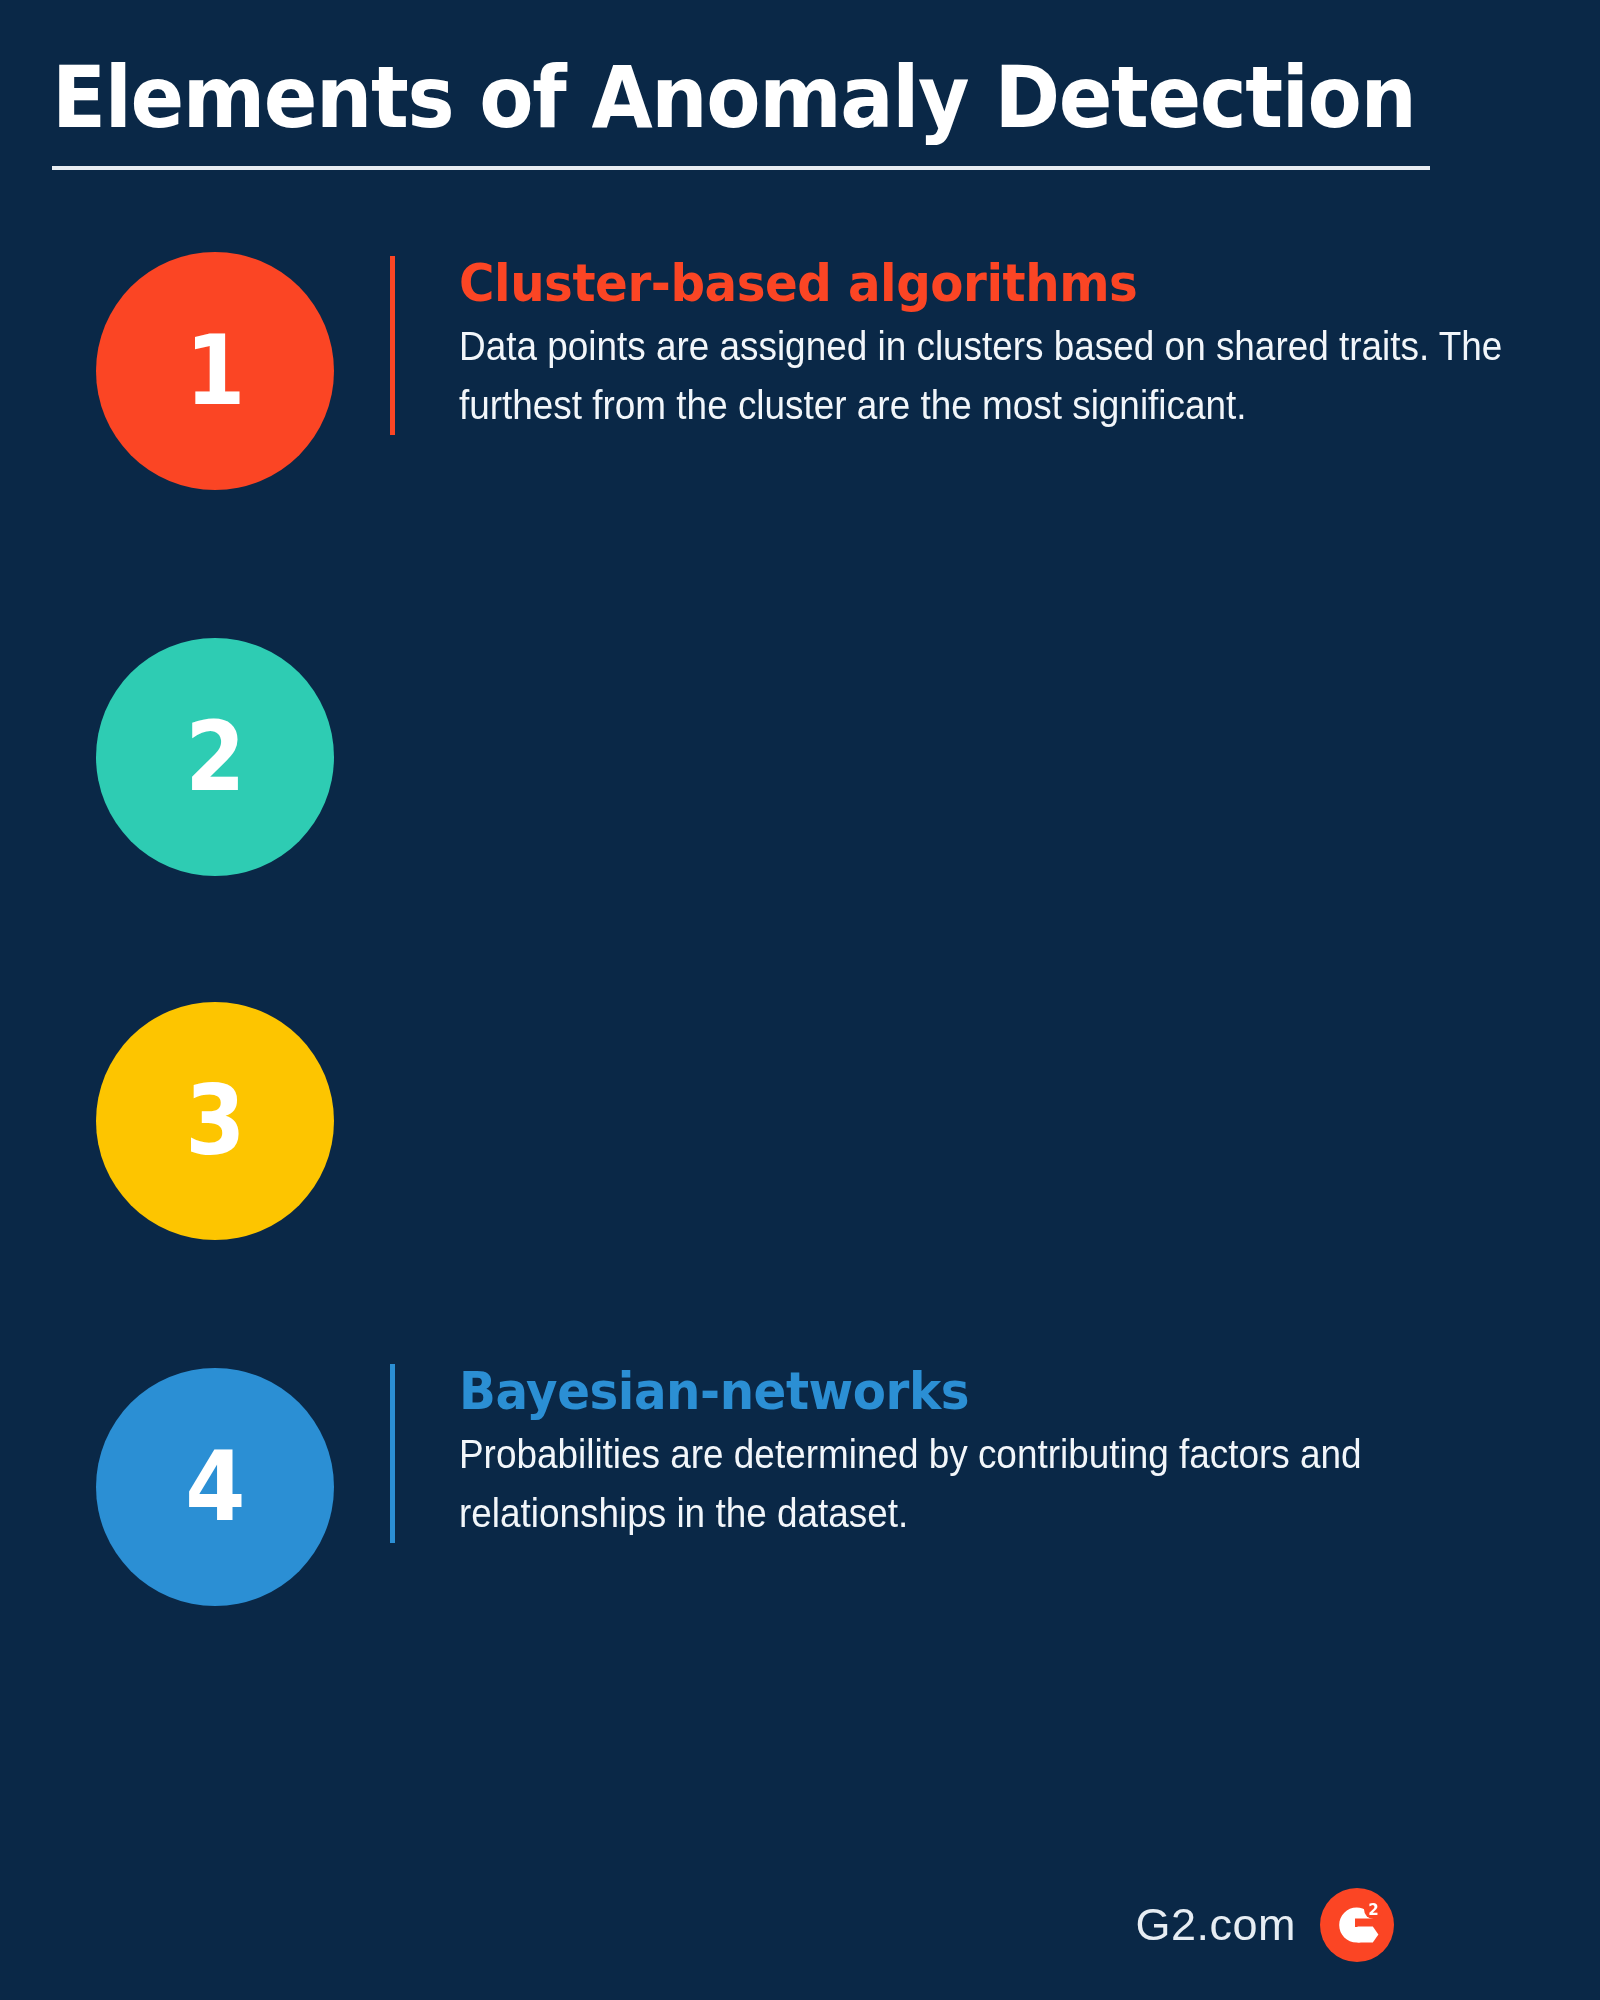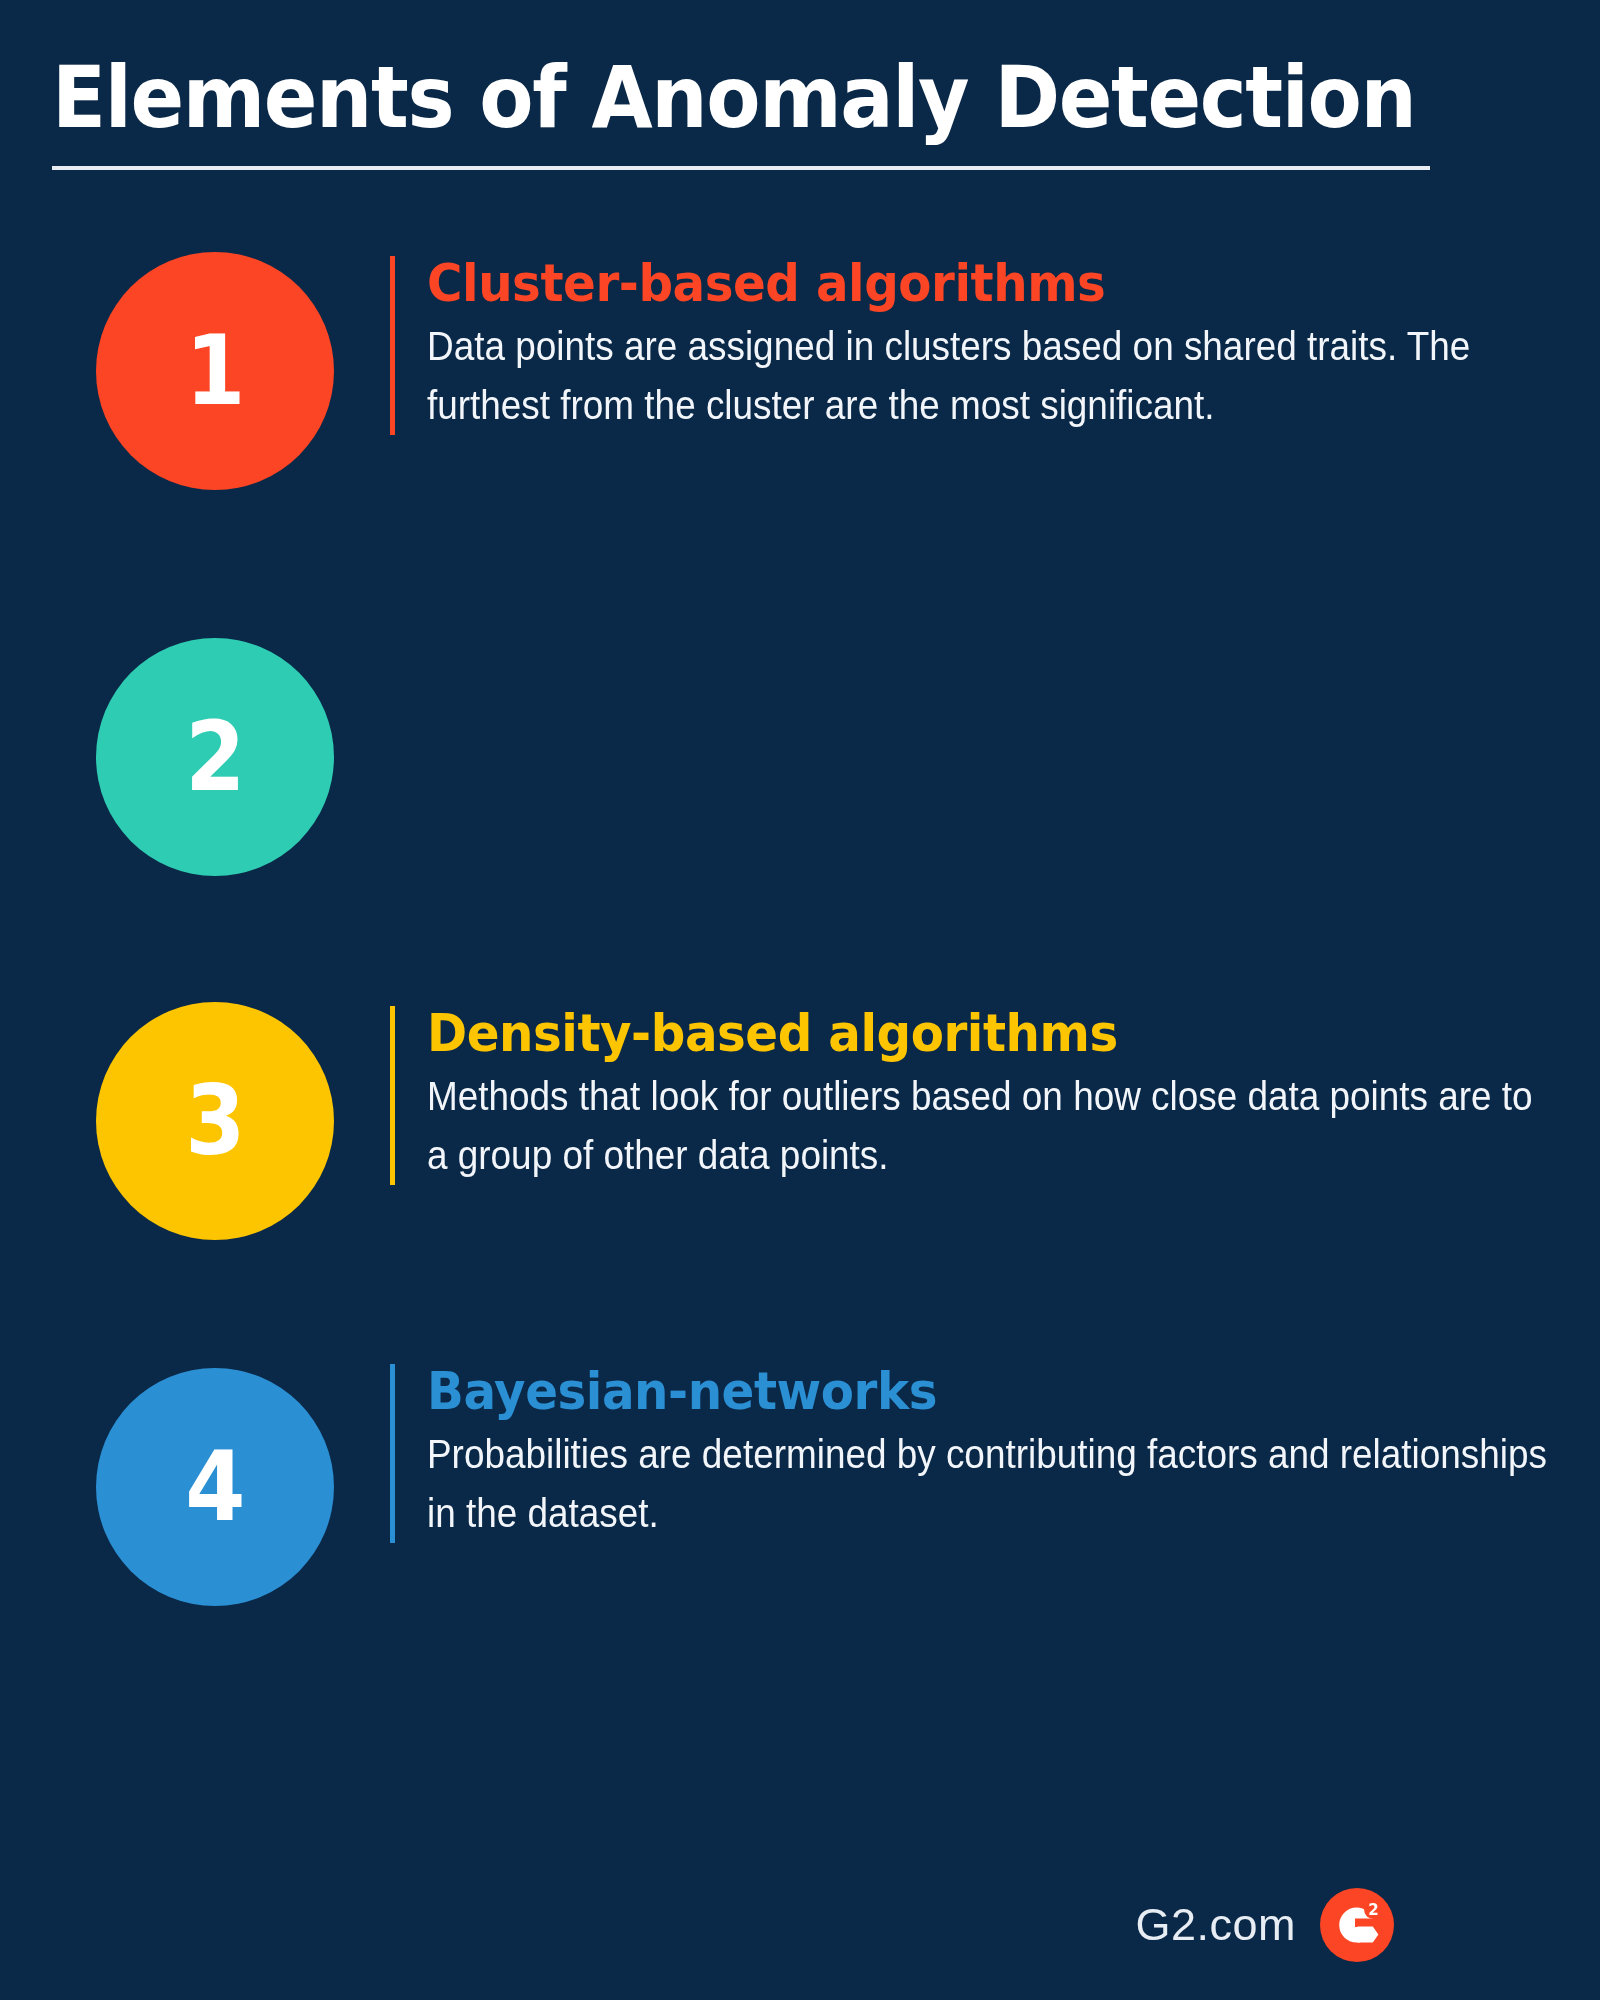--- a/index.html
+++ b/index.html
@@ -76,21 +76,21 @@
     align-items:stretch;
     margin-left:56px;
     padding-top:4px;
   }
   .rule {
     flex:0 0 auto;
     width:5px;
     background:#FB4524;
     margin-right:32px;
   }
-  .texts { flex:1 1 auto; padding-right:44px; }
+  .texts { flex:1 1 auto; padding-right:44px;margin-left:32px; }
 
   .item-heading {
     font-family:"DejaVu Sans", sans-serif;
     font-weight:700;
     font-size:52px;
     line-height:1.06;
     letter-spacing:-0.5px;
     transform:scaleX(0.93);
     transform-origin:left center;
     white-space:nowrap;
@@ -191,27 +191,20 @@
         <span class="badge-num">2</span>
       </div>
       <div class="body">
         <div class="rule"></div>
       </div>
     </div>
 
     <div class="item item-3 c-yellow">
       <div class="badge">
         <span class="badge-num">3</span>
-      </div>
-      <div class="body">
-        <div class="rule"></div>
-        <div class="texts">
-          <div class="item-heading">Density-based algorithms</div>
-          <div class="item-desc">Methods that look for outliers based on how close data points are to a group of other data points.</div>
-        </div>
       </div>
     </div>
 
     <div class="item item-4 c-blue">
       <div class="badge">
         <span class="badge-num">4</span>
       </div>
       <div class="body">
         <div class="rule"></div>
         <div class="texts">

